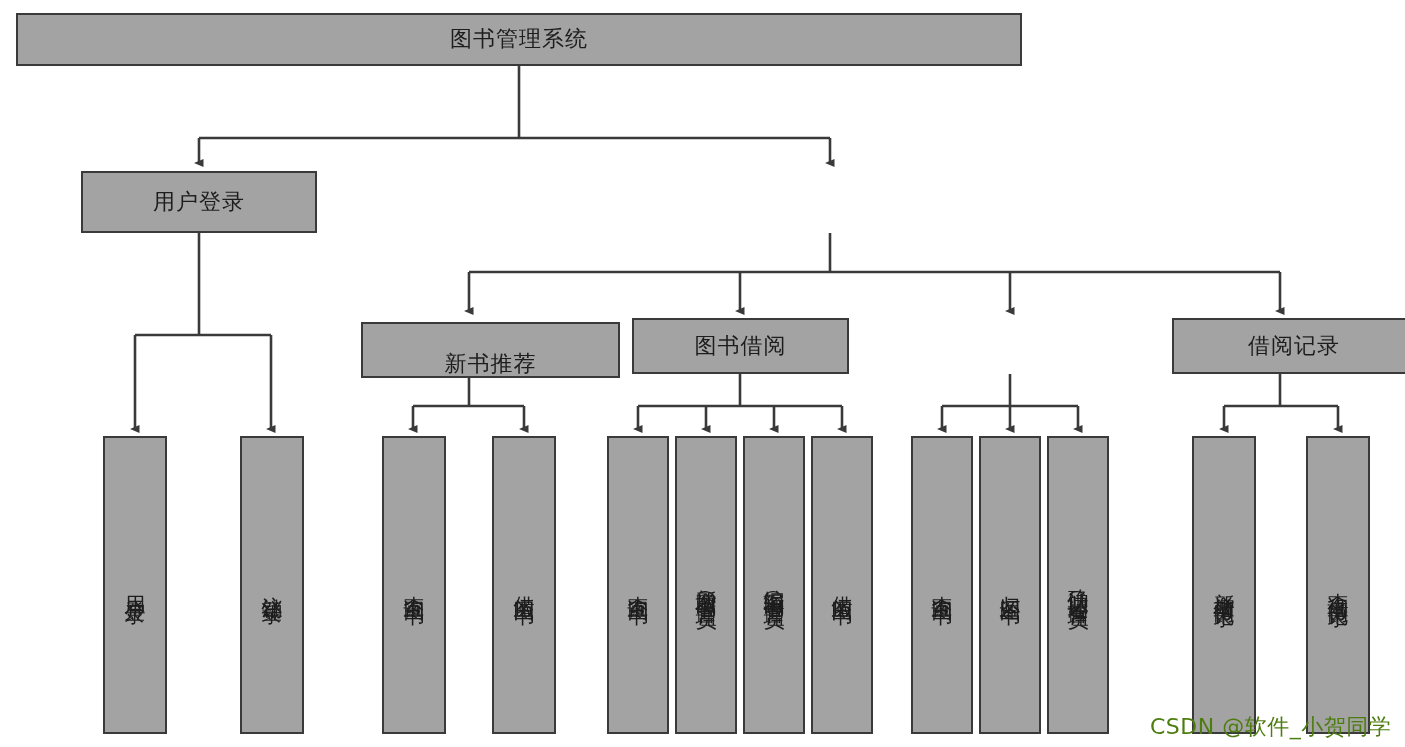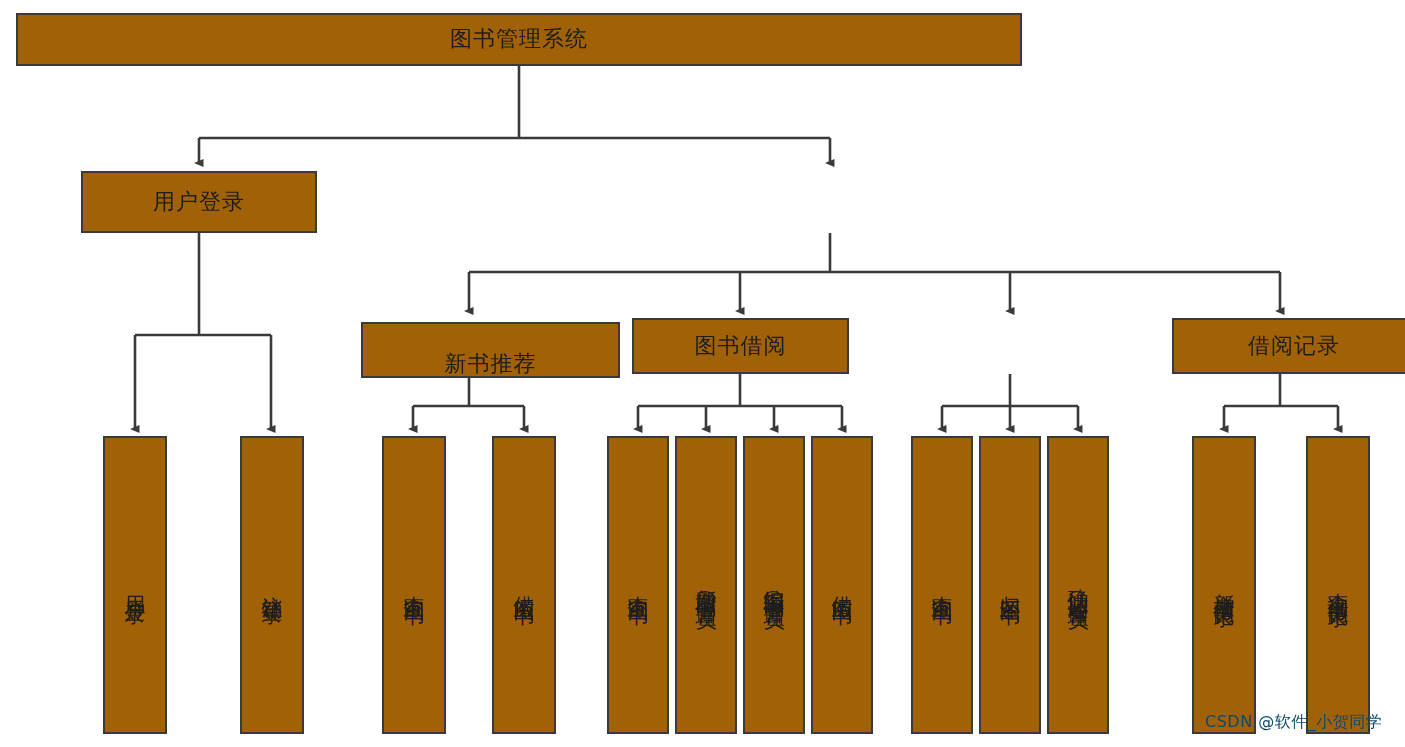--- a/index.html
+++ b/index.html
@@ -6,21 +6,21 @@
   html,body{margin:0;padding:0;background:#ffffff;}
   body{
     font-family:"DejaVu Sans","Liberation Sans",sans-serif;
     width:1405px;height:747px;position:relative;overflow:hidden;
   }
   #diagram{position:absolute;left:0;top:0;width:1405px;height:747px;}
 
   .node{
     position:absolute;
     box-sizing:border-box;
-    background:#a16207;
+    background:#a3a3a3;
     border:2px solid #3a3a3a;
     display:flex;
     align-items:center;
     justify-content:center;
     color:#1d1d1d;
   }
   .node.h-node{
     font-size:22px;
     letter-spacing:1px;
     line-height:1.1;
@@ -34,23 +34,23 @@
   .node.v-node .vtext{
     writing-mode:vertical-rl;
     text-orientation:upright;
     white-space:nowrap;
     display:block;
     letter-spacing:3px;
   }
   .edge-svg{position:absolute;left:0;top:0;width:1405px;height:747px;pointer-events:none;}
   .watermark{
     position:absolute;
-    left:1205px;top:712px;
-    font-size:16px;
-    color:#0c4a6e;
+    left:1150px;top:712px;
+    font-size:22px;
+    color:#4d7c0f;
     white-space:nowrap;
     letter-spacing:0.5px;
   }
 </style>
 </head>
 <body>
 
 <div id="diagram">
 
   <svg class="edge-svg" viewBox="0 0 1405 747">

